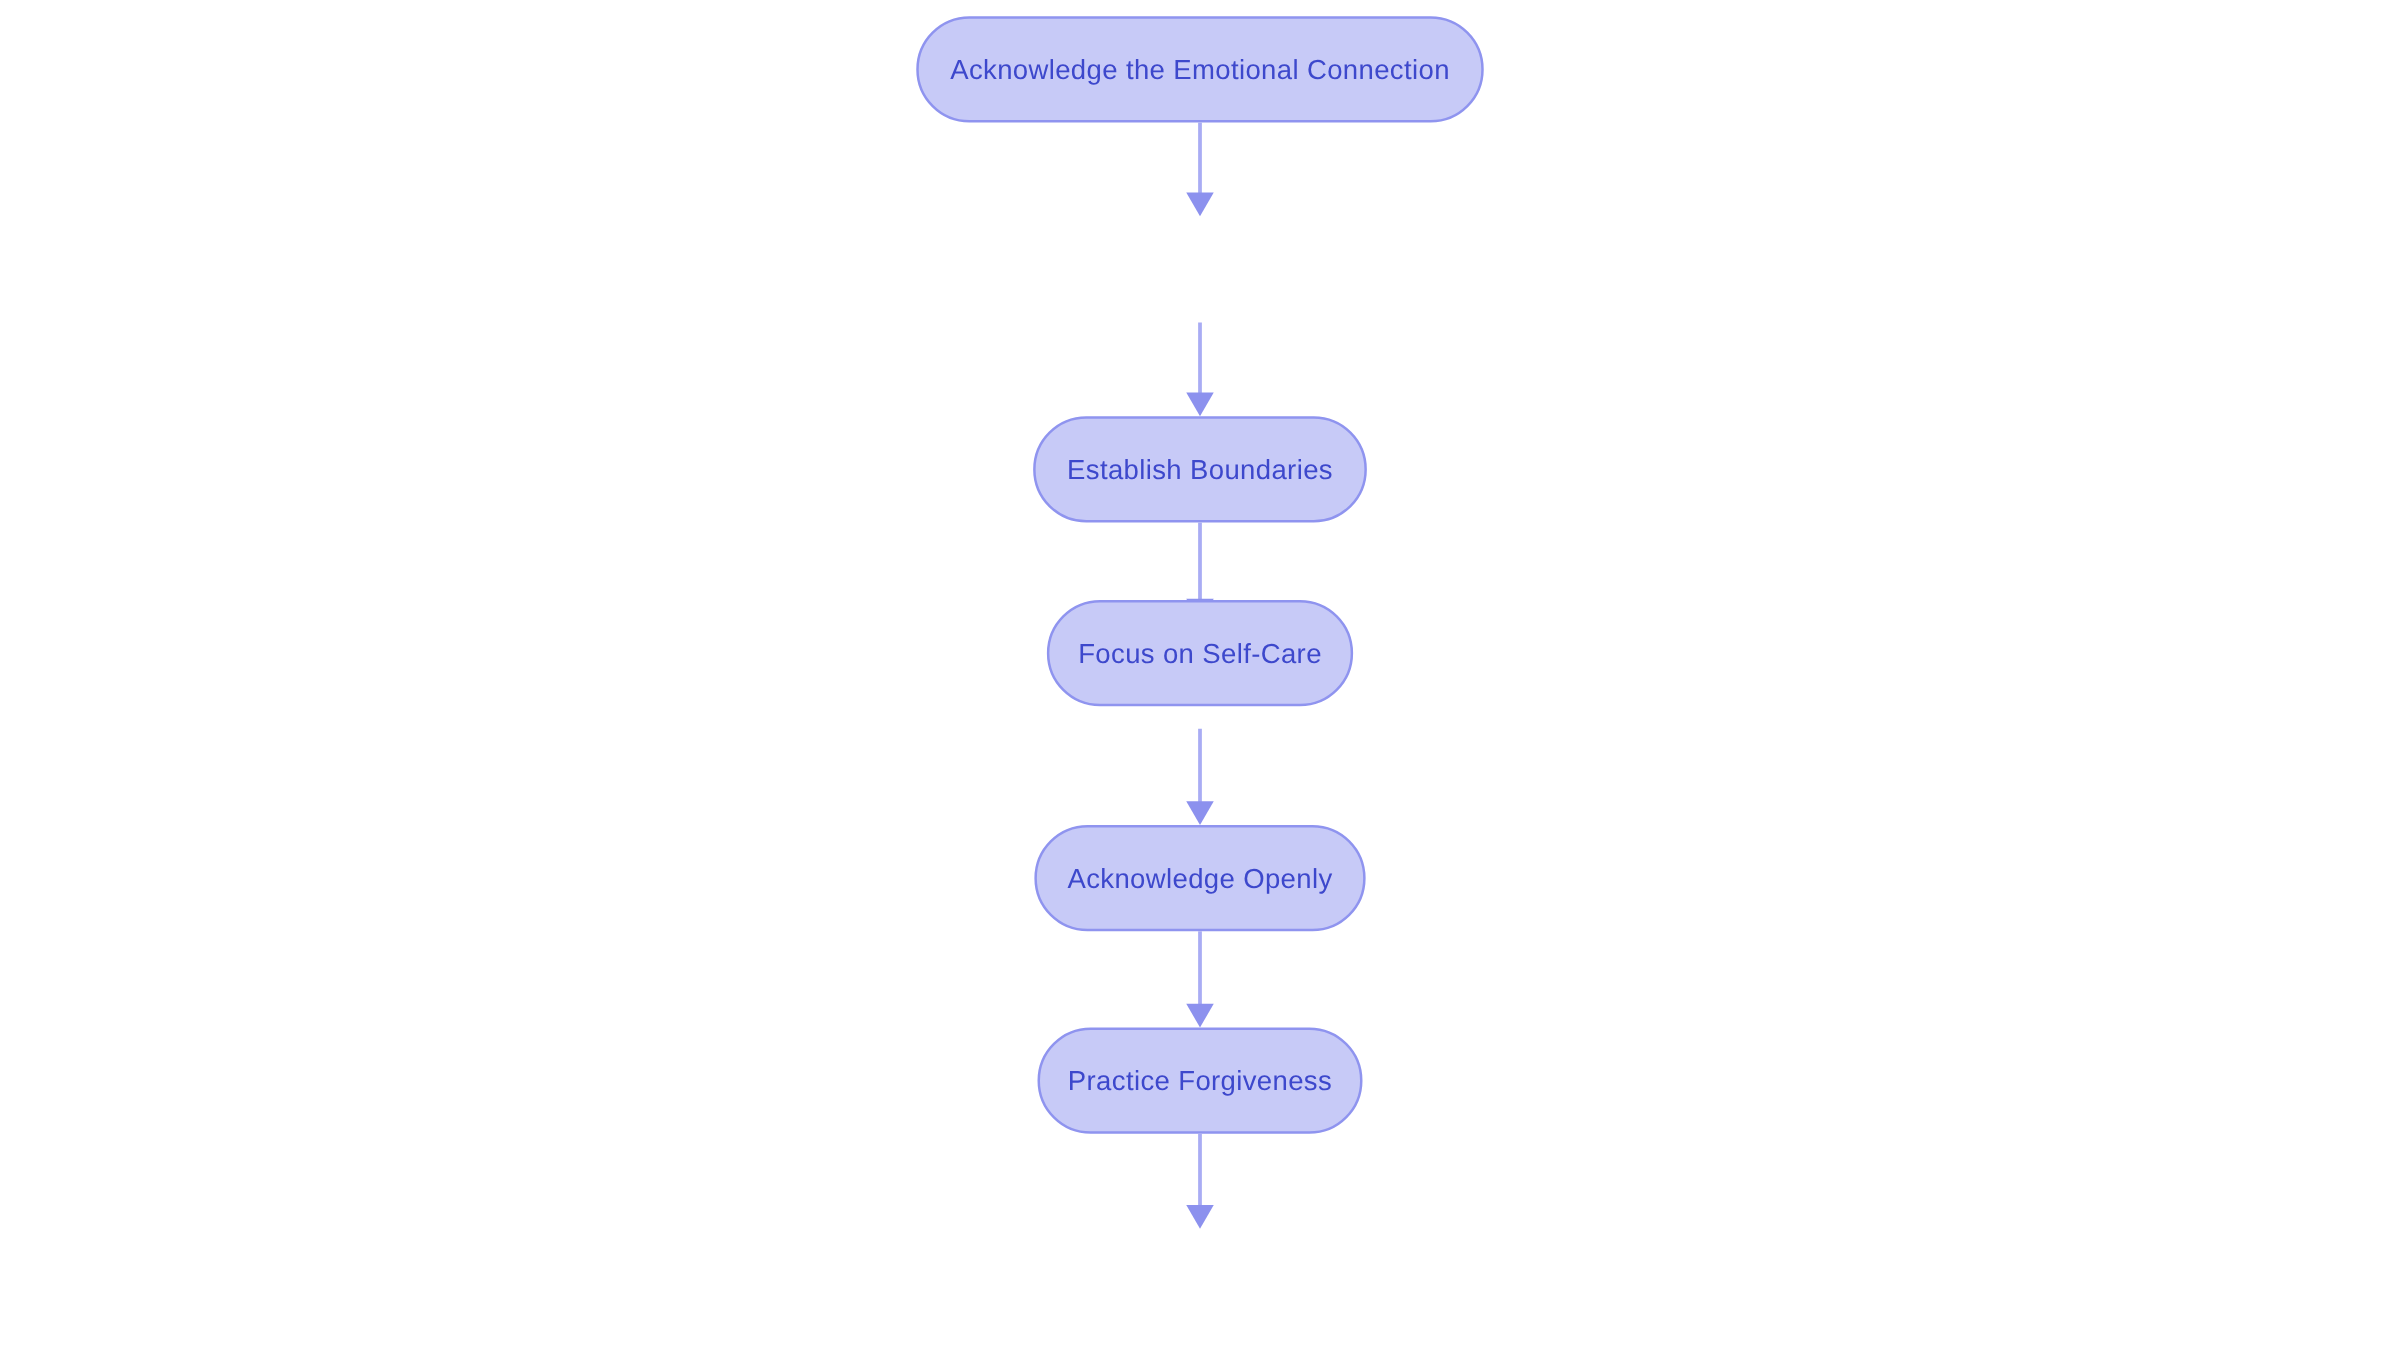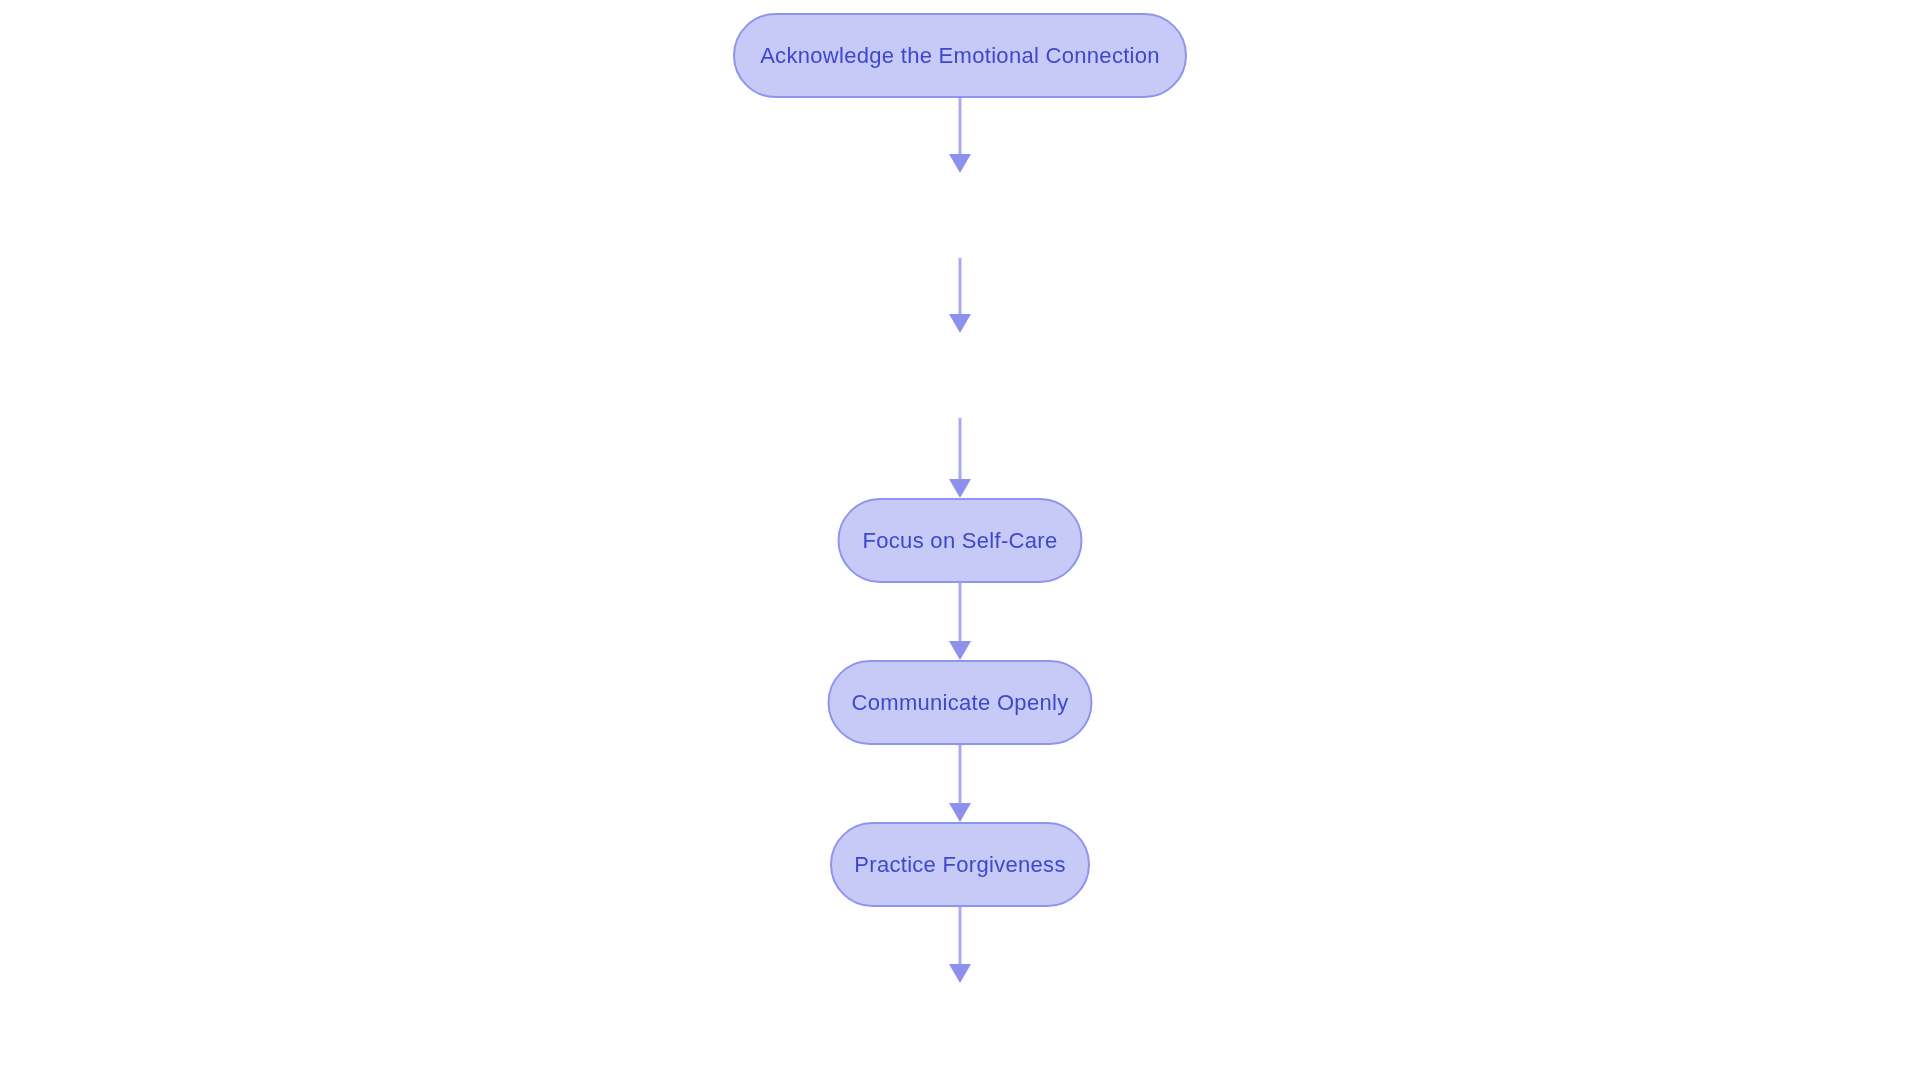--- a/index.html
+++ b/index.html
@@ -30,21 +30,21 @@
     letter-spacing: 0.3px;
     display: flex;
     align-items: center;
     justify-content: center;
     text-align: center;
     white-space: nowrap;
   }
   .n1 { top: 13px;  width: 454px; }
   .n2 { top: 173px; width: 286px; }
   .n3 { top: 333px; width: 267px; }
-  .n4 { top: 498px; width: 245px; }
+  .n4 { top: 480px; width: 245px; }
   .n5 { top: 660px; width: 265px; }
   .n6 { top: 822px; width: 260px; }
   .n7 { top: 983px; width: 297px; }
 
   .arrow {
     position: absolute;
     left: 50%;
     transform: translateX(-50%);
     width: 24px;
   }
@@ -87,34 +87,35 @@
     <span class="line"></span>
     <span class="head"></span>
   </div>
 
 
   <div class="arrow a2">
     <span class="line"></span>
     <span class="head"></span>
   </div>
 
+  <div class="node n3">Establish Boundaries</div>
 
   <div class="arrow a3">
     <span class="line"></span>
     <span class="head"></span>
   </div>
 
   <div class="node n4">Focus on Self-Care</div>
 
   <div class="arrow a4">
     <span class="line"></span>
     <span class="head"></span>
   </div>
 
-  <div class="node n5">Communicate Openly</div>
+  <div class="node n5">Acknowledge Openly</div>
 
   <div class="arrow a5">
     <span class="line"></span>
     <span class="head"></span>
   </div>
 
   <div class="node n6">Practice Forgiveness</div>
 
   <div class="arrow a6">
     <span class="line"></span>

